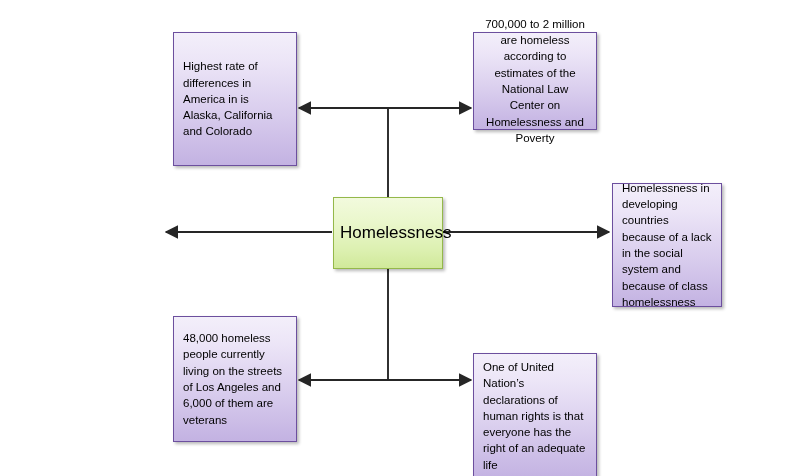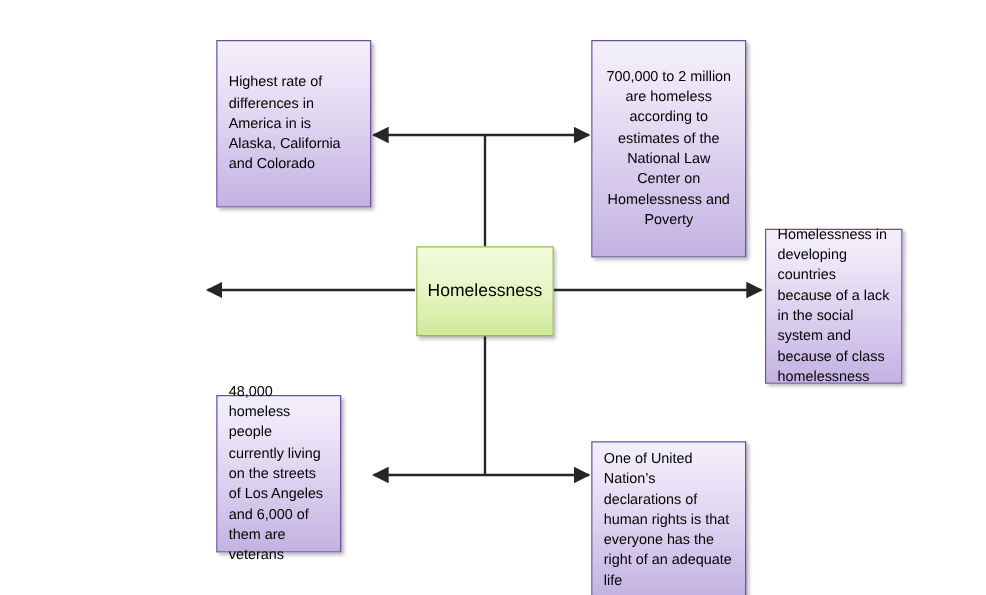--- a/index.html
+++ b/index.html
@@ -56,34 +56,34 @@
   }
   .align-left  .node-text { text-align: left; }
   .align-center .node-text { text-align: center; }
 
   
   #node-center {
     left: 333px;
     top: 197px;
     width: 110px;
     height: 72px;
-    font-size: 14px;
+    font-size: 17px;
   }
   #node-center .node-text { text-align: center; padding: 0 6px; }
 
   
   #node-top-left   { left: 173px; top: 32px;  width: 124px; height: 134px; }
   
-  #node-top-right  { left: 473px; top: 32px;  width: 124px; height: 174px; }
+  #node-top-right  { left: 473px; top: 32px;  width: 124px; height: 98px; }
   
   #node-left       { left: 55px;  top: 180px; width: 108px; height: 114px; }
   
   #node-right      { left: 612px; top: 183px; width: 110px; height: 124px; }
   
-  #node-bottom-left  { left: 173px; top: 316px; width: 100px; height: 126px; }
+  #node-bottom-left  { left: 173px; top: 316px; width: 124px; height: 126px; }
   
   #node-bottom-right { left: 473px; top: 313px; width: 124px; height: 126px; margin-top: 40px; }
 </style>
 </head>
 <body>
 
 <div id="canvas">
 
   <svg id="connectors" viewBox="0 0 789 476" width="789" height="476" xmlns="http://www.w3.org/2000/svg">
     <defs>

